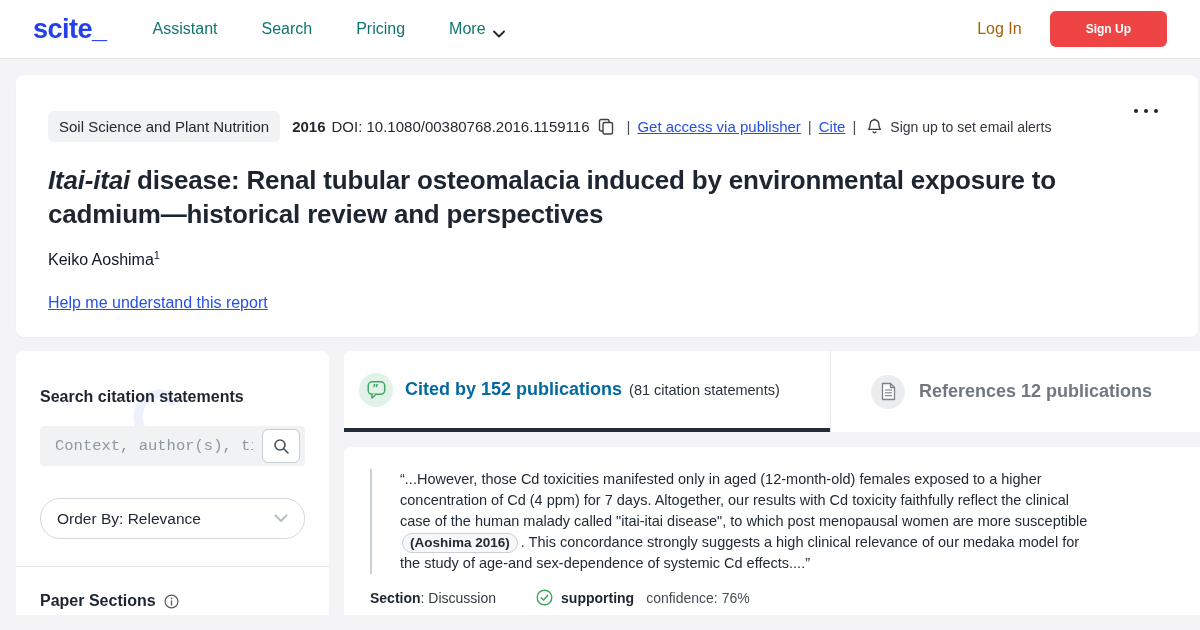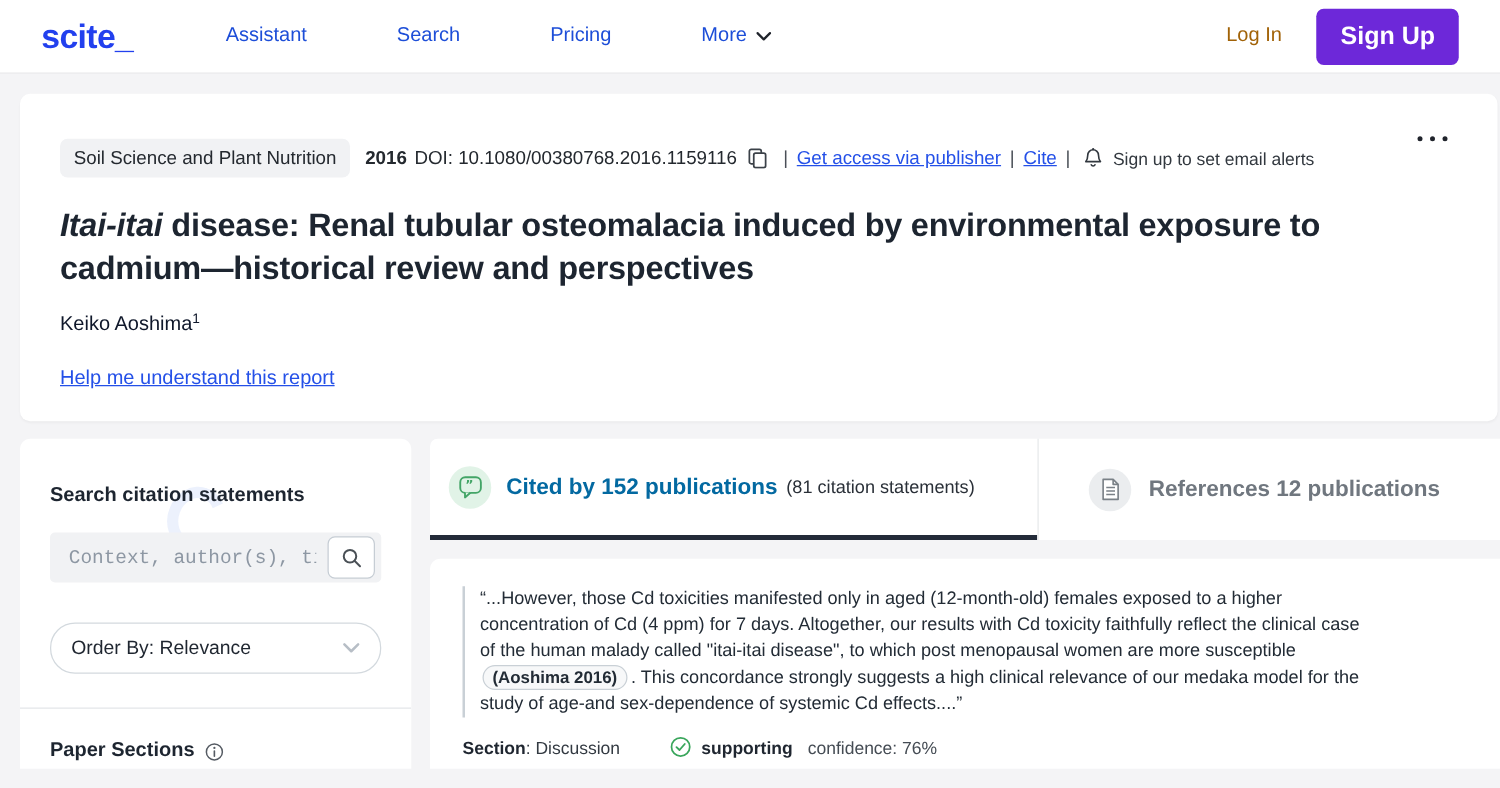--- a/index.html
+++ b/index.html
@@ -14,28 +14,28 @@
   .header {
     height:59px; background:#ffffff; border-bottom:1px solid #e7e8ea;
     display:flex; align-items:center; padding:0 33px;
   }
   .logo {
     font-size:27px; font-weight:800; color:#2240ee; letter-spacing:-0.5px;
     cursor:pointer; line-height:1;
   }
   .nav { display:flex; align-items:center; margin-left:46px; }
   .nav-item {
-    margin-right:44px; font-size:16px; color:#1d4ed8; cursor:pointer;
-    display:flex; align-items:center; gap:7px;margin-left:28px;
+    margin-right:44px; font-size:16px; color:#0f766e; cursor:pointer;
+    display:flex; align-items:flex-end; gap:7px;
   }
   .spacer { flex:1; }
   .login { font-size:16px; color:#a16207; margin-right:28px; cursor:pointer; }
   .signup {
-    background:#6d28d9; color:#ffffff; font-weight:700; font-size:20px;
-    border:none; border-radius:6px; padding:11px 19px; cursor:pointer;
+    background:#ef4444; color:#ffffff; font-weight:700; font-size:12px;
+    border:none; border-radius:6px; padding:11px 36px; cursor:pointer;
     font-family:"Liberation Sans", sans-serif;
   }
   
   .paper-card {
     margin:16px 2px 0 16px; background:#ffffff; border-radius:8px;
     box-shadow:0 1px 2px rgba(0,0,0,0.04);
     padding:36px 32px 30px 32px; height:262px; position:relative;
   }
   .meta-row { display:flex; align-items:center; font-size:15px; color:#24292f; flex-wrap:nowrap; }
   .journal-badge {
@@ -117,21 +117,21 @@
   .green-circle { background:#e1f3e7; }
   .gray-circle { background:#ebedef; }
   .tab-label { margin-left:12px; font-size:18px; font-weight:700; color:#0369a1; white-space:nowrap; }
   .tab-label-extra { margin-left:7px; font-size:14.5px; font-weight:400; color:#2a3038; white-space:nowrap; }
   .tab-refs .tab-label { margin-left:14px; color:#70777f; }
   .content-card {
     margin-top:15px; background:#ffffff; border-radius:8px 0 0 0; flex:1;
     padding:22px 28px 0 26px;
   }
   .quote-block {
-    border-left:2px solid #c9d0d6; padding-left:12px; max-width:722px;
+    border-left:2px solid #c9d0d6; padding-left:28px; max-width:722px;
     font-size:14.5px; line-height:21px; color:#222b35;
   }
   .cite-badge {
     display:inline-block; border:1px solid #c9d0d6; background:#f7f8f9;
     border-radius:10px; padding:0 7px; font-weight:700; font-size:13.5px;
     line-height:18px; margin:0 3px 0 2px; cursor:pointer; white-space:nowrap;
   }
   .statement-meta { margin-top:15px; display:flex; align-items:center; font-size:14px; }
   .section-label { font-weight:700; color:#1f2630; }
   .section-value { color:#333a42; }

